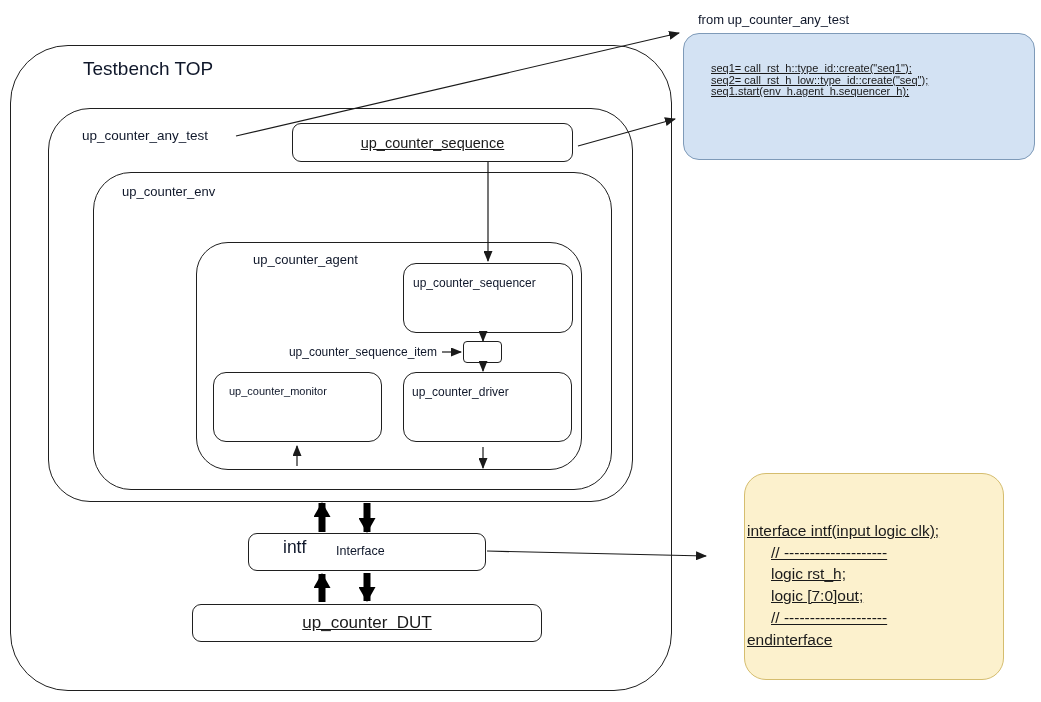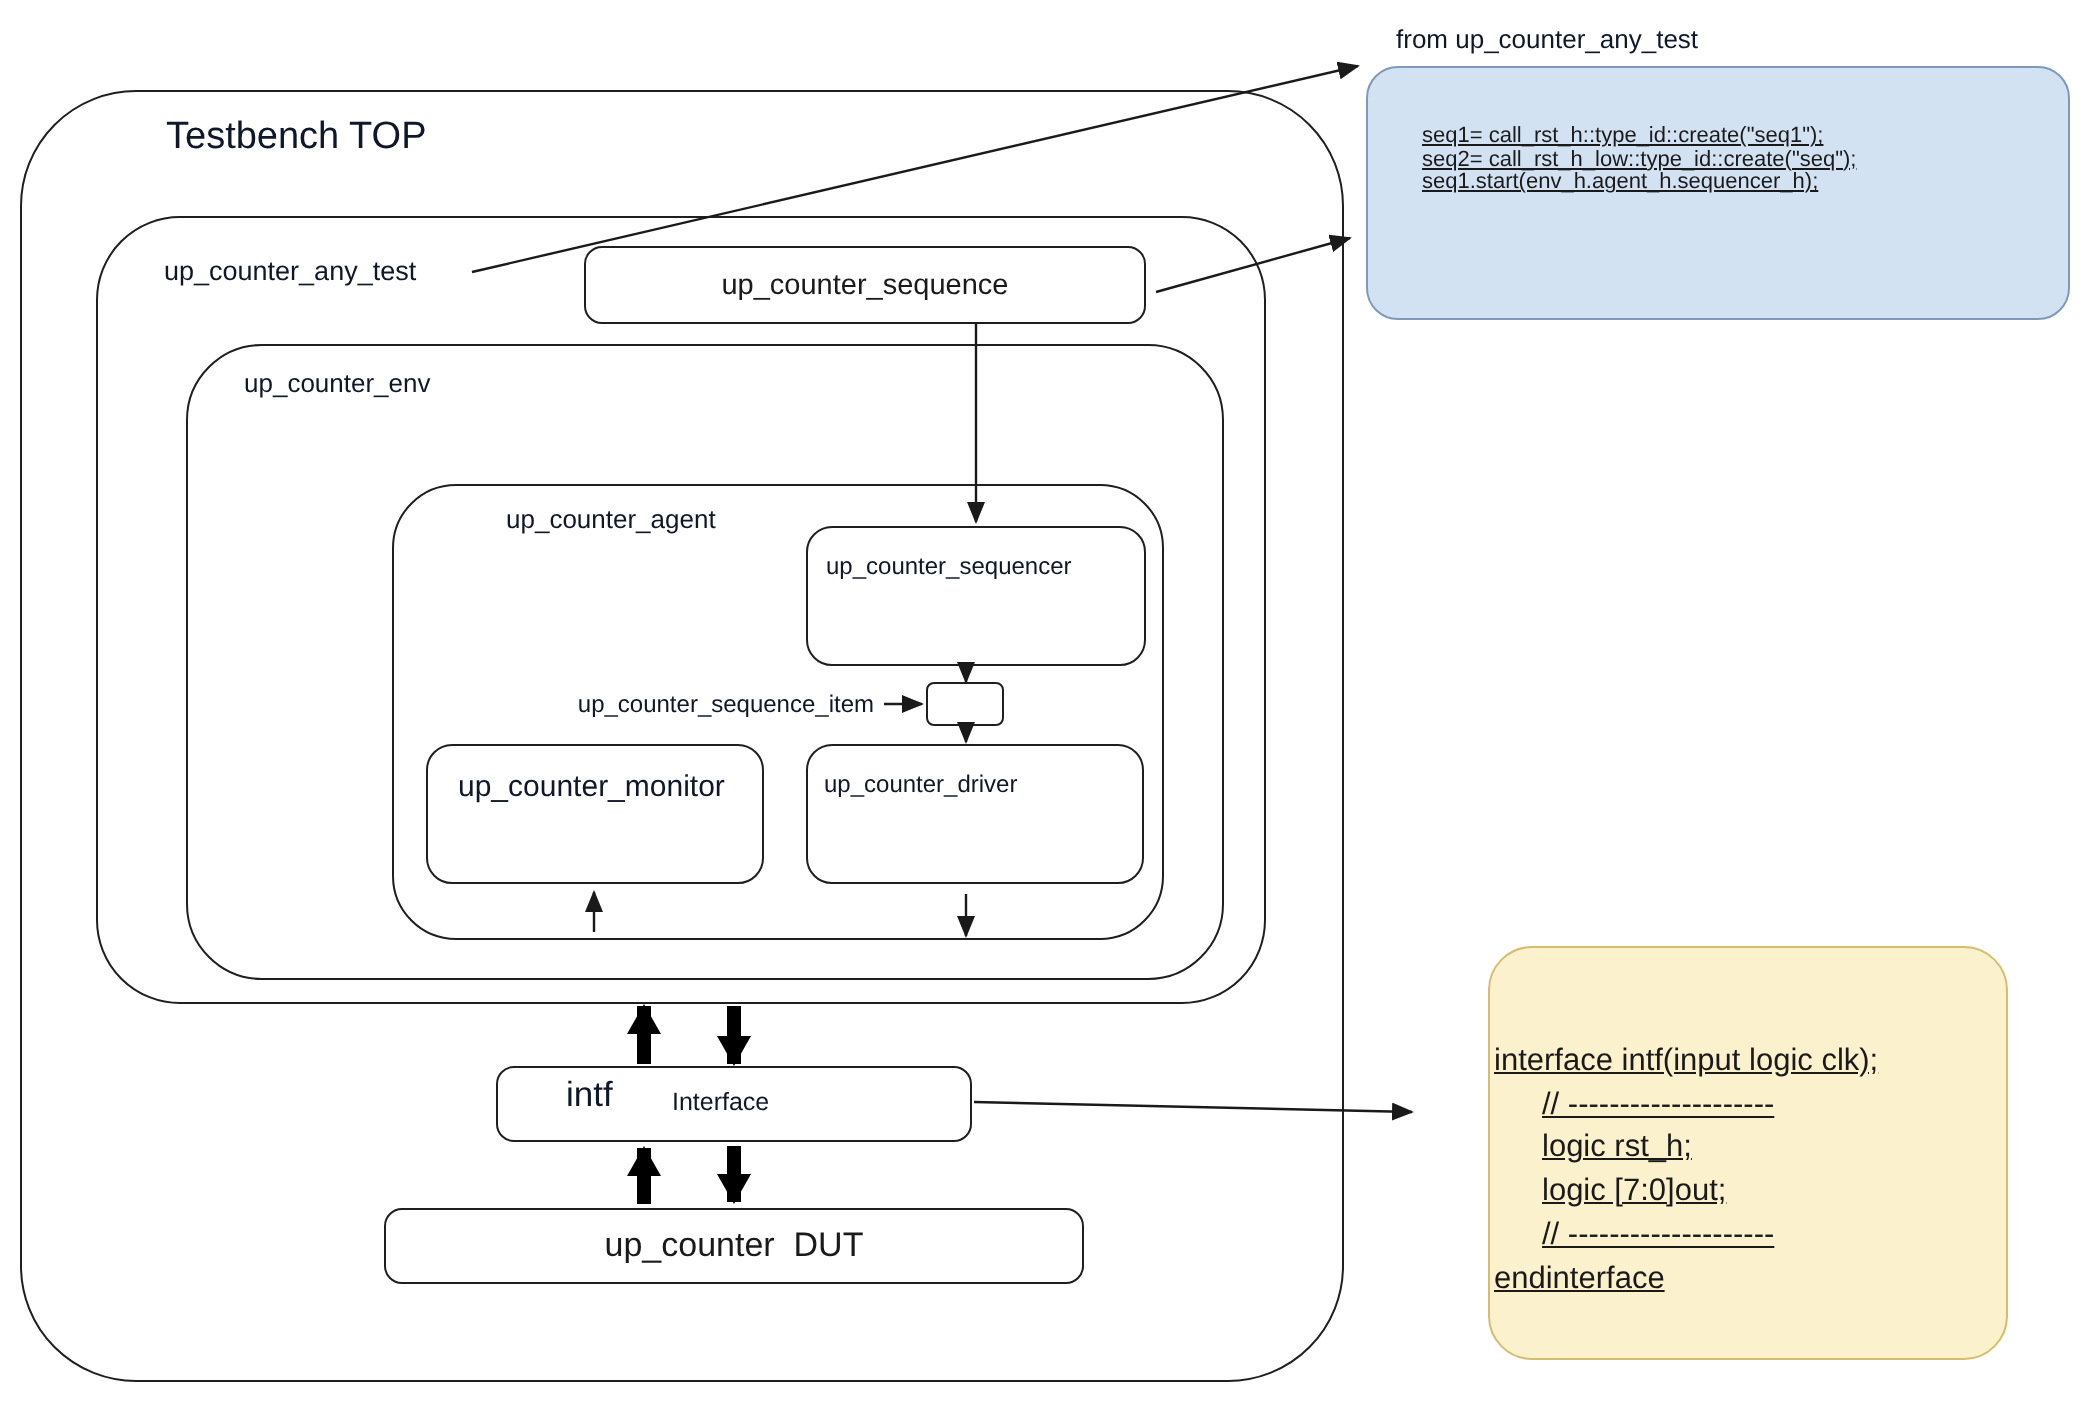--- a/index.html
+++ b/index.html
@@ -1,19 +1,19 @@
 <!DOCTYPE html>
 <html><head>
 <meta charset="utf-8">
 <style>
   html,body { margin:0; padding:0; background:#ffffff; }
   body { font-family:"Liberation Sans", sans-serif; color:#1a1a1a; }
   #canvas { position:relative; width:1041px; height:702px; background:#ffffff; overflow:hidden; }
 
-  .box { position:absolute; background:#ffffff; border:1px solid #1f1f1f; box-sizing:border-box; }
+  .box { position:absolute; background:#ffffff; border:1px solid #1f1f1f; box-sizing:border-box;text-decoration:underline; }
   .lbl { position:absolute; white-space:pre; color:#0f172a; }
 
   
   .tb-top   { left:10px;  top:45px;  width:662px; height:646px; border-radius:58px; }
   .any-test { left:48px;  top:108px; width:585px; height:394px; border-radius:42px; }
   .env      { left:93px;  top:172px; width:519px; height:318px; border-radius:38px; }
   .agent    { left:196px; top:242px; width:386px; height:228px; border-radius:32px; }
 
   
   .sequence  { left:292px; top:123px; width:281px; height:39px;  border-radius:9px; display:flex; align-items:center; justify-content:center; }
@@ -25,21 +25,21 @@
   .dut       { left:192px; top:604px; width:350px; height:38px;  border-radius:9px; display:flex; align-items:center; justify-content:center; }
 
   
   .t-title  { left:83px;  top:58px;  font-size:19px; }
   .t-anytest{ left:82px;  top:128px; font-size:13.5px; }
   .t-env    { left:122px; top:184px; font-size:13px; }
   .t-agent  { left:253px; top:252px; font-size:13px; }
   .t-seq    { font-size:14.5px; }
   .t-seqr   { left:413px; top:276px; font-size:12px; }
   .t-item   { right:604px; top:345px; font-size:12px; }
-  .t-mon    { left:229px; top:385px; font-size:15px; }
+  .t-mon    { left:229px; top:385px; font-size:11px; }
   .t-drv    { left:412px; top:385px; font-size:12px; }
   .t-intf   { left:283px; top:537px; font-size:17.5px; }
   .t-iface  { left:336px; top:544px; font-size:12.5px; }
   .t-dut    { font-size:17px; white-space:pre; }
   .t-from   { left:698px; top:12px; font-size:13px; }
 
   
   .note { position:absolute; box-sizing:border-box; }
   .note-blue {
     left:683px; top:33px; width:352px; height:127px;

